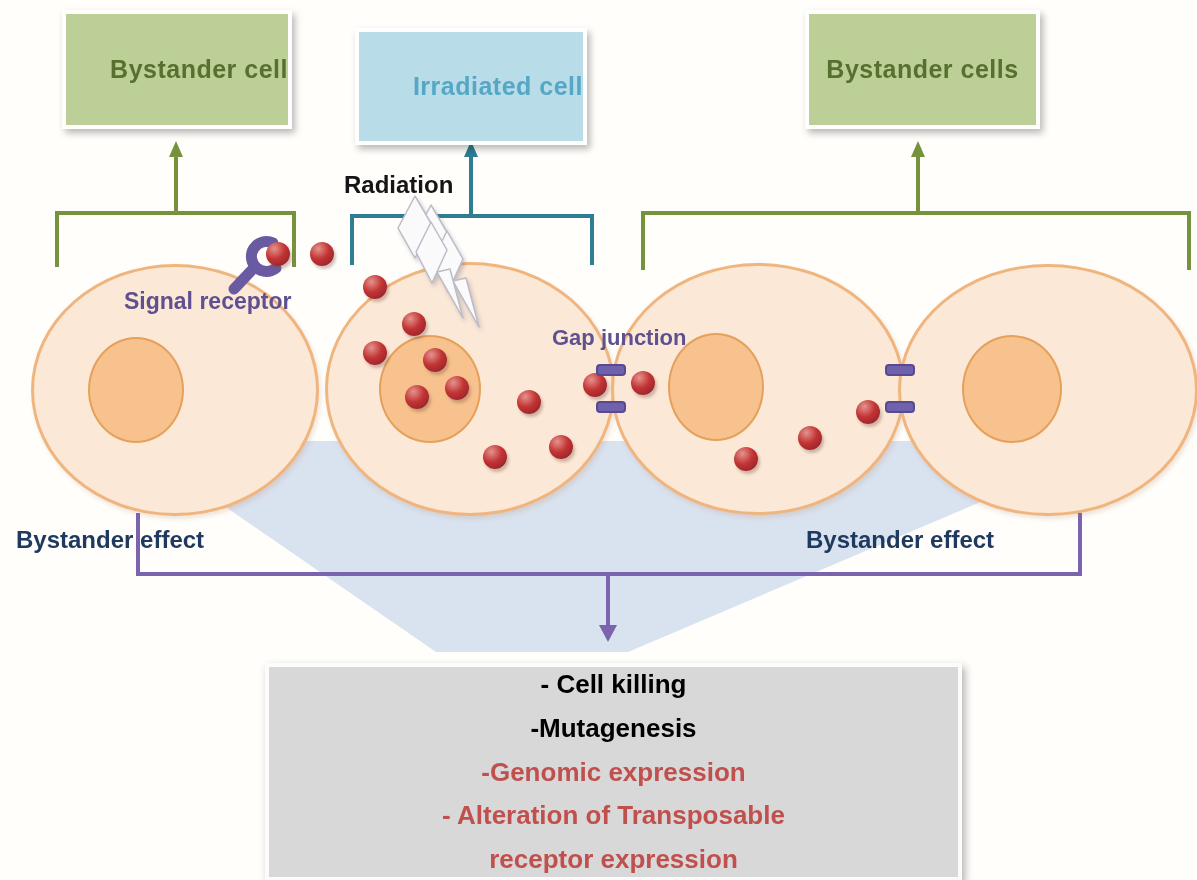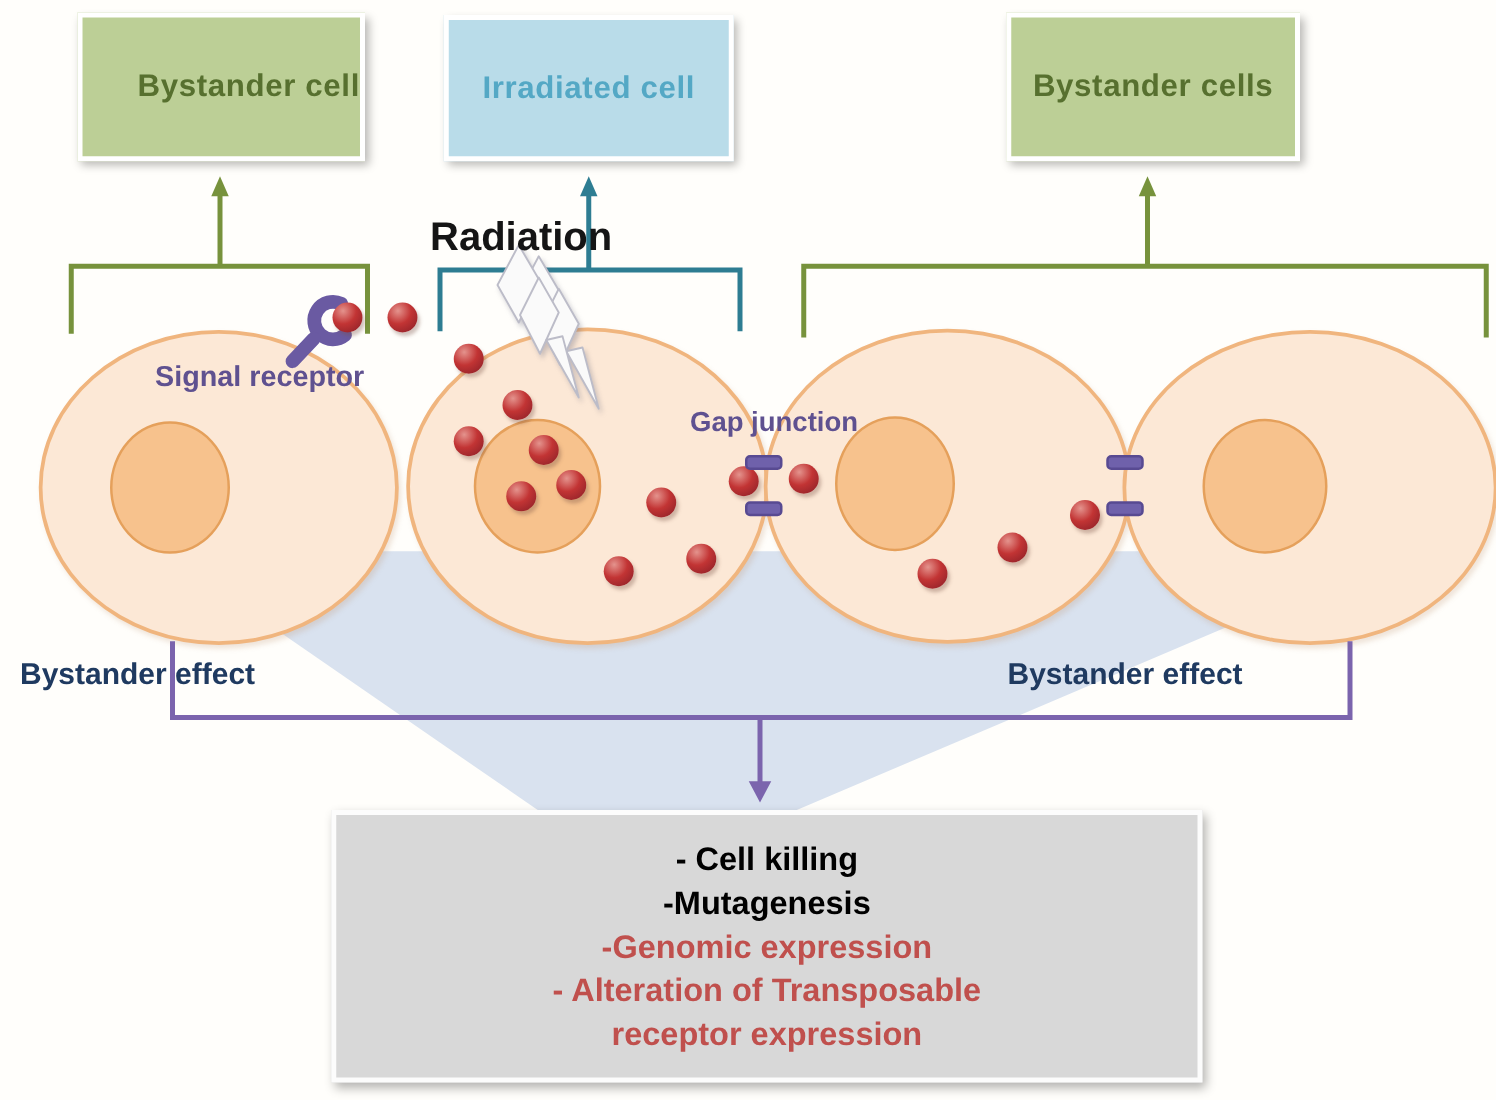--- a/index.html
+++ b/index.html
@@ -46,38 +46,38 @@
   
   .top-box{
     position:absolute;display:flex;align-items:center;justify-content:center;
     border:4px solid #ffffff;box-sizing:border-box;
     box-shadow:3px 4px 7px rgba(0,0,0,0.28);
     font-weight:bold;font-size:25px;letter-spacing:0.5px;
   }
   .box-green{background:var(--box-green-fill);color:var(--box-green-text);}
   .box-blue{background:var(--box-blue-fill);color:var(--box-blue-text);}
   #top-box-1{left:62px;top:10px;width:230px;height:119px;justify-content:flex-end;}
-  #top-box-2{left:355px;top:12px;width:232px;height:117px;}
+  #top-box-2{left:355px;top:28px;width:232px;height:117px;justify-content:flex-end;}
   #top-box-3{left:805px;top:10px;width:235px;height:119px;}
 
   
   .diagram-label{position:absolute;font-weight:bold;white-space:nowrap;}
-  #label-radiation{left:344px;top:171px;font-size:32px;color:var(--label-black);}
+  #label-radiation{left:344px;top:171px;font-size:24px;color:var(--label-black);}
   #label-signal-receptor{left:124px;top:288px;font-size:23px;color:var(--label-purple);}
   #label-gap-junction{left:552px;top:325px;font-size:22px;color:var(--label-purple);}
   #label-bystander-left{left:16px;top:526px;font-size:24px;color:var(--label-navy);}
   #label-bystander-right{left:806px;top:526px;font-size:24px;color:var(--label-navy);}
 
   
   #result-box{
-    position:absolute;left:265px;top:648px;width:697px;height:218px;
+    position:absolute;left:265px;top:663px;width:697px;height:218px;
     background:var(--result-box-fill);
     border:4px solid #fcfcfc;box-sizing:border-box;
     box-shadow:3px 4px 8px rgba(0,0,0,0.3);
-    display:flex;flex-direction:column;justify-content:center;align-items:center;
+    display:flex;flex-direction:column;justify-content:space-between;align-items:center;
     z-index:5;
   }
   .result-line{font-weight:bold;font-size:26px;line-height:35px;text-align:center;}
   .result-line.black{color:var(--result-black);}
   .result-line.red{color:var(--result-red);}
 
   
   .bracket-green{stroke:var(--bracket-green);stroke-width:4;fill:none;}
   .bracket-teal{stroke:var(--bracket-teal);stroke-width:4;fill:none;}
   .bracket-purple{stroke:var(--bracket-purple);stroke-width:4;fill:none;}

